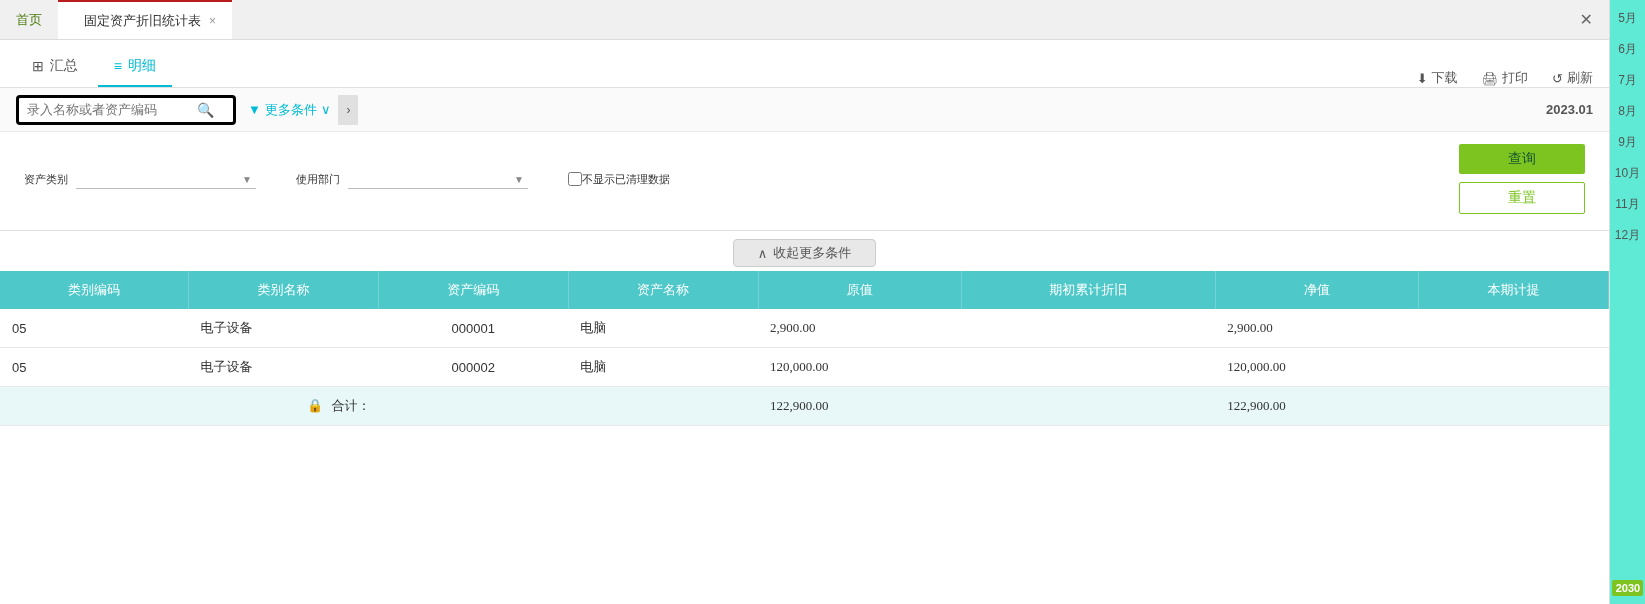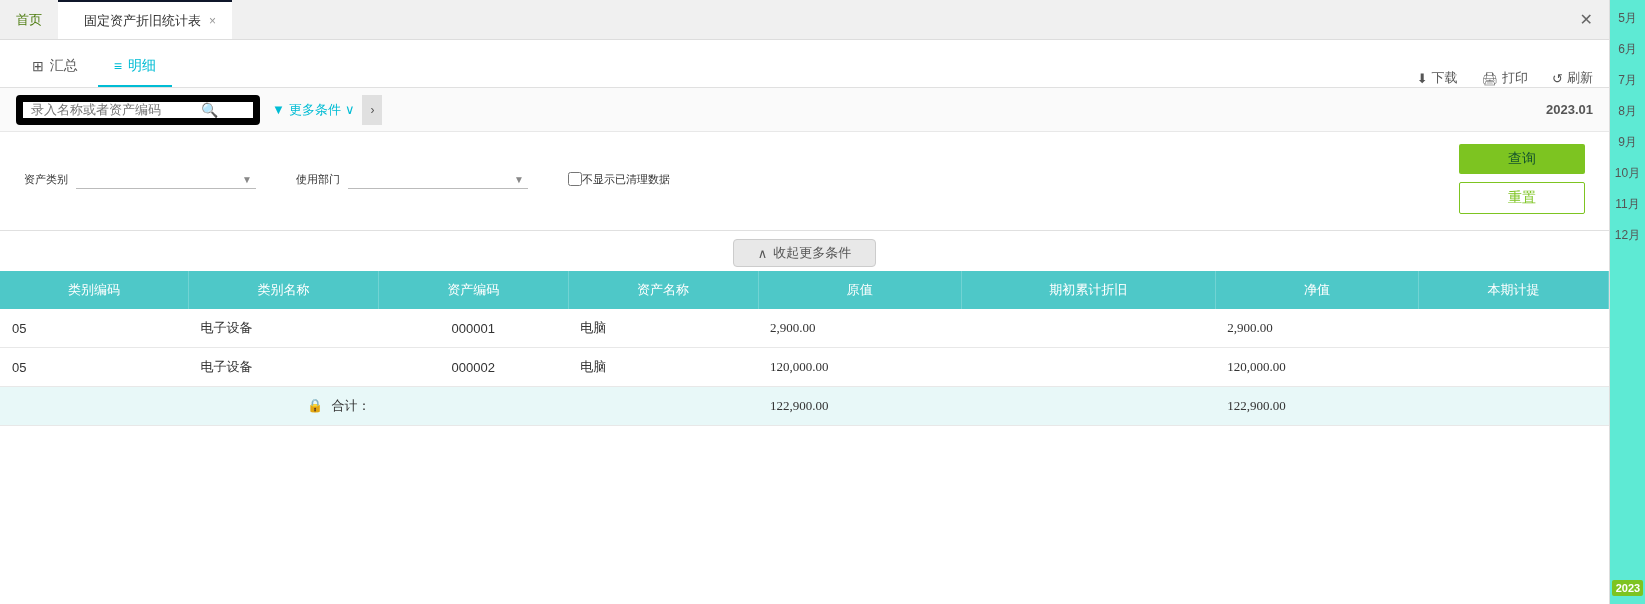--- a/index.html
+++ b/index.html
@@ -5,35 +5,35 @@
     * { box-sizing: border-box; margin: 0; padding: 0; }
     body { font-family: "Microsoft YaHei", "PingFang SC", Arial, sans-serif; font-size: 13px; background: #f5f5f5; width: 1645px; height: 604px; overflow: hidden; display: flex; }
 
     
     .main-content { flex: 1; display: flex; flex-direction: column; background: #fff; }
 
     
     .tab-bar { display: flex; align-items: center; background: #f0f0f0; border-bottom: 1px solid #ddd; height: 40px; padding: 0; }
     .tab-item { padding: 0 16px; height: 100%; display: flex; align-items: center; cursor: pointer; font-size: 13px; color: #4d7c0f; }
     .tab-item.home { background: transparent; }
-    .tab-item.active { background: #fff; border-top: 2px solid #0f172a; color: #333; position: relative; padding-left: 26px; }
+    .tab-item.active { background: #fff; border-top: 2px solid #b91c1c; color: #333; position: relative; padding-left: 26px; }
     .tab-item .tab-close { margin-left: 8px; color: #999; cursor: pointer; font-size: 12px; }
     .window-close { margin-left: auto; margin-right: 16px; cursor: pointer; font-size: 16px; color: #666; }
 
     
     .sub-tab-bar { display: flex; align-items: flex-end; background: #fff; border-bottom: 1px solid #e0e0e0; padding: 0 16px; height: 48px; }
     .sub-tab { display: flex; align-items: center; padding: 0 16px; height: 40px; cursor: pointer; font-size: 14px; color: #555; border-bottom: 2px solid transparent; margin-right: 4px; }
     .sub-tab.active { color: #00bcd4; border-bottom: 2px solid #00bcd4; }
     .sub-tab .sub-tab-icon { margin-right: 6px; font-size: 14px; }
     .sub-tab-actions { margin-left: auto; display: flex; align-items: center; gap: 24px; color: #555; font-size: 13px; }
     .sub-tab-action { display: flex; align-items: center; gap: 4px; cursor: pointer; }
 
     
     .filter-bar { display: flex; align-items: center; background: #fafafa; border-bottom: 1px solid #e8e8e8; padding: 8px 16px; height: 44px; }
-    .search-input-wrap { display: flex; align-items: center; border: 7px solid #000000; border-radius: 4px; background: #fff; padding: 0 8px; height: 30px; width: 244px; }
+    .search-input-wrap { display: flex; align-items: center; border: 3px solid #000000; border-radius: 4px; background: #fff; padding: 0 8px; height: 30px; width: 220px; }
     .search-input-wrap input { border: none; outline: none; font-size: 13px; color: #999; width: 170px; background: transparent; }
     .search-icon { color: #999; font-size: 14px; }
     .more-conditions { display: flex; align-items: center; gap: 4px; color: #00bcd4; cursor: pointer; margin-left: 12px; font-size: 13px; }
     .filter-icon { color: #00bcd4; }
     .date-display { margin-left: auto; color: #555; font-size: 13px; font-weight: bold; }
 
     
     .arrow-btn { width: 20px; height: 30px; background: #e0e0e0; display: flex; align-items: center; justify-content: center; cursor: pointer; margin-left: 8px; font-size: 12px; color: #555; }
 
     
@@ -216,14 +216,14 @@
 
 <div class="right-sidebar" id="right-sidebar">
 <div class="sidebar-month">5月</div>
     <div class="sidebar-month">6月</div>
     <div class="sidebar-month">7月</div>
     <div class="sidebar-month">8月</div>
     <div class="sidebar-month">9月</div>
     <div class="sidebar-month">10月</div>
     <div class="sidebar-month">11月</div>
     <div class="sidebar-month">12月</div>
-    <div class="sidebar-year-badge">2023</div>
+    <div class="sidebar-year-badge">2030</div>
   </div>
 
 </body></html>

